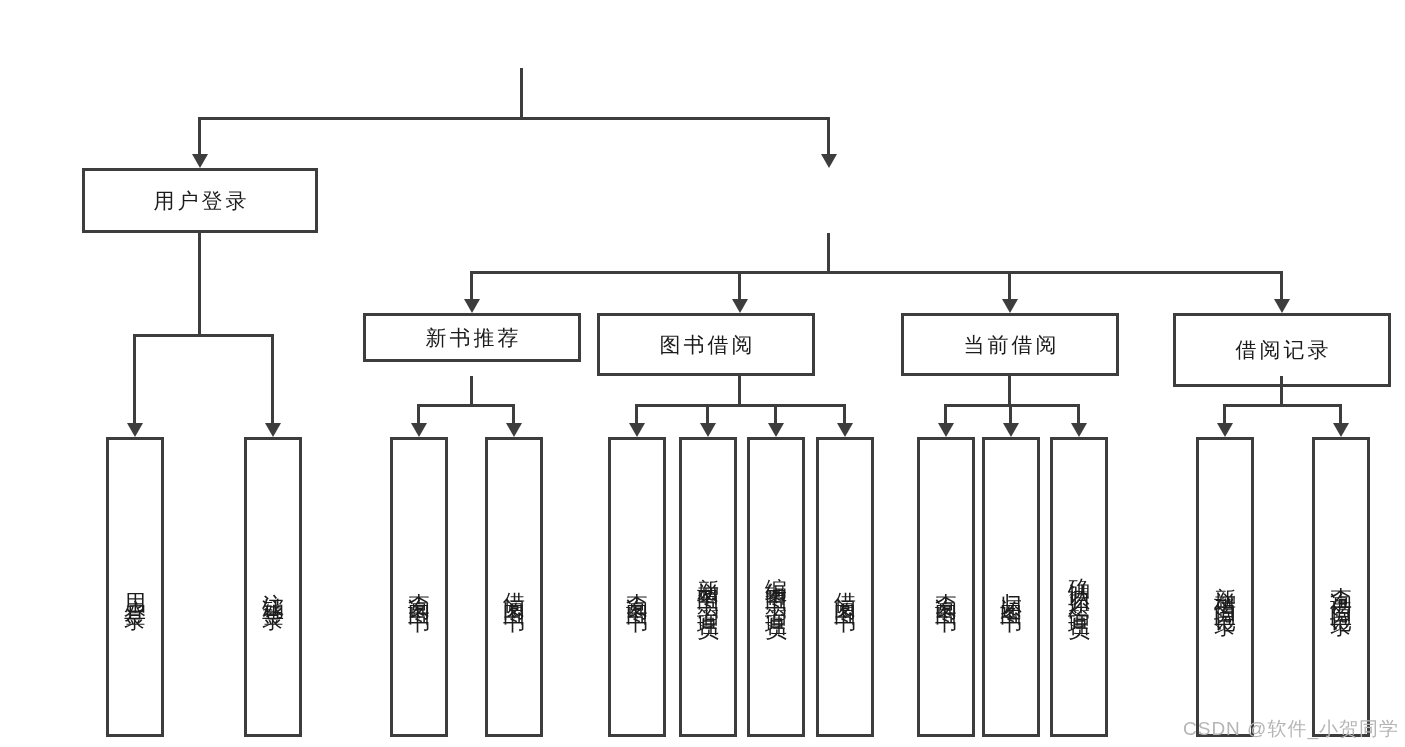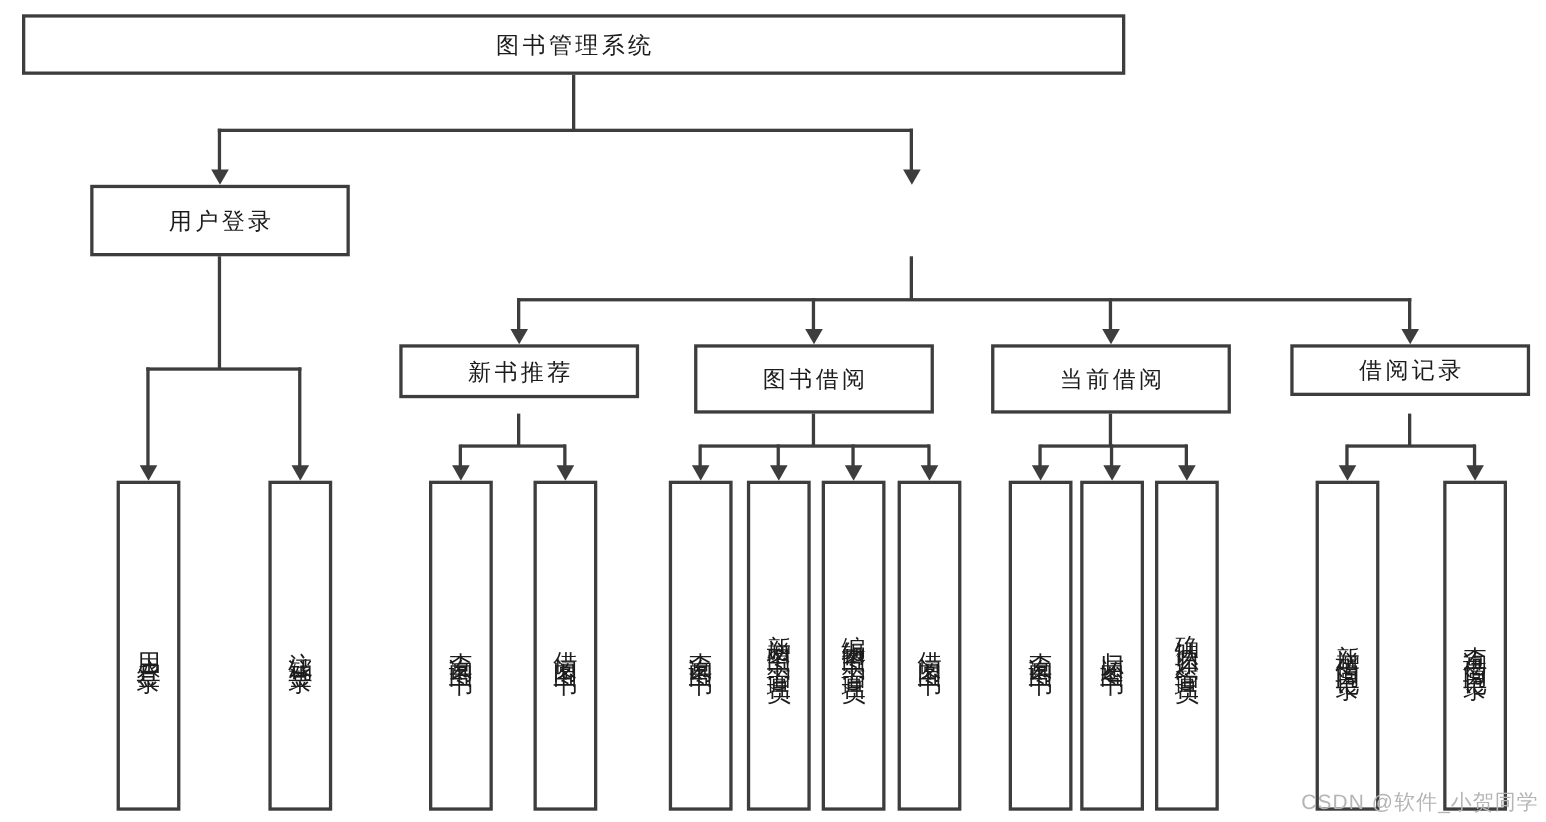--- a/index.html
+++ b/index.html
@@ -36,21 +36,20 @@
     position:absolute;left:1183px;top:716px;
     font-size:19px;color:var(--watermark,#b5b5b5);
     letter-spacing:1px;white-space:nowrap;z-index:5;
   }
 </style>
 </head>
 <body>
 
 <div class="canvas">
 
-  <div class="box h-label" style="left:20px;top:13px;width:1003px;height:55px">图书管理系统</div>
 
   <i class="vl" style="left:520px;top:68px;height:50px"></i>
   <i class="hl" style="left:198px;top:117px;width:632px"></i>
   <i class="vl" style="left:198px;top:117px;height:40px"></i>
   <i class="ah" style="left:192px;top:154px"></i>
   <i class="vl" style="left:827px;top:117px;height:40px"></i>
   <i class="ah" style="left:821px;top:154px"></i>
 
   <div class="box h-label" style="left:82px;top:168px;width:236px;height:65px">用户登录</div>
 
@@ -66,23 +65,23 @@
   <i class="vl" style="left:470px;top:271px;height:30px"></i>
   <i class="ah" style="left:464px;top:299px"></i>
   <i class="vl" style="left:738px;top:271px;height:30px"></i>
   <i class="ah" style="left:732px;top:299px"></i>
   <i class="vl" style="left:1008px;top:271px;height:30px"></i>
   <i class="ah" style="left:1002px;top:299px"></i>
   <i class="vl" style="left:1280px;top:271px;height:30px"></i>
   <i class="ah" style="left:1274px;top:299px"></i>
 
   <div class="box h-label" style="left:363px;top:313px;width:218px;height:49px">新书推荐</div>
-  <div class="box h-label" style="left:631px;top:313px;width:218px;height:63px">图书借阅</div>
+  <div class="box h-label" style="left:597px;top:313px;width:218px;height:63px">图书借阅</div>
   <div class="box h-label" style="left:901px;top:313px;width:218px;height:63px">当前借阅</div>
-  <div class="box h-label" style="left:1173px;top:313px;width:218px;height:47px">借阅记录</div>
+  <div class="box h-label" style="left:1173px;top:313px;width:218px;height:74px">借阅记录</div>
 
   <i class="vl" style="left:470px;top:376px;height:30px"></i>
   <i class="hl" style="left:419px;top:404px;width:95px"></i>
   <i class="vl" style="left:417px;top:404px;height:20px"></i>
   <i class="ah" style="left:411px;top:423px"></i>
   <i class="vl" style="left:512px;top:404px;height:20px"></i>
   <i class="ah" style="left:506px;top:423px"></i>
 
   <i class="vl" style="left:738px;top:376px;height:30px"></i>
   <i class="hl" style="left:637px;top:404px;width:208px"></i>

